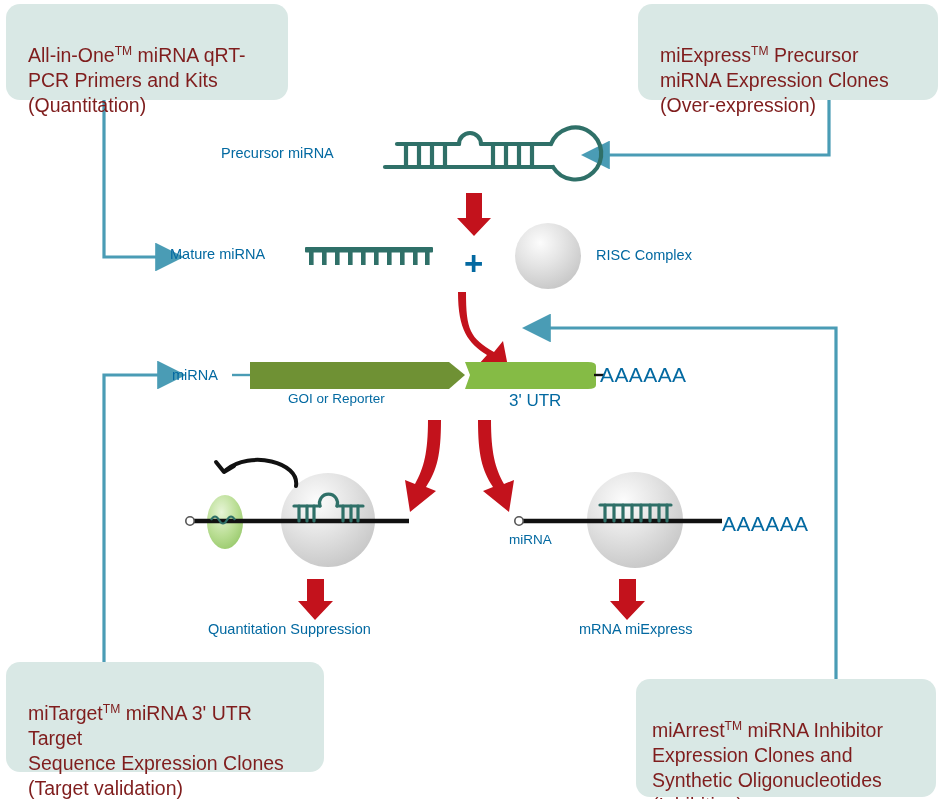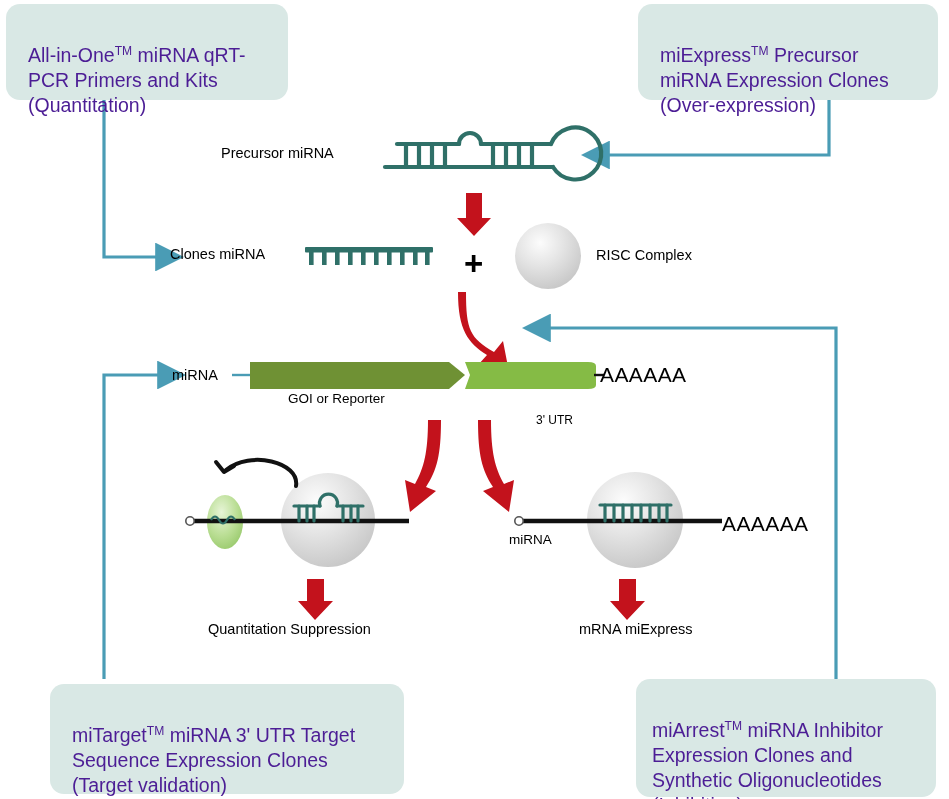--- a/index.html
+++ b/index.html
@@ -12,46 +12,46 @@
     position: relative;
     font-family: "Liberation Sans", sans-serif;
     overflow: hidden;
   }
   #stage { position: absolute; inset: 0; }
 
   .callout {
     position: absolute;
     background: #d9e8e5;
     border-radius: 14px;
-    color: #4c1d95;
+    color: #7f1d1d;
     font-size: 19.5px;
     line-height: 25px;
     padding: 14px 18px 14px 22px;
     white-space: pre-line;
   }
   .callout sup { font-size: 0.62em; vertical-align: super; line-height: 0; }
 
   #box-topleft     { left: 6px;   top: 4px;   width: 282px; height: 96px; }
   #box-topright    { left: 638px; top: 4px;   width: 300px; height: 96px; }
-  #box-bottomleft  { left: 6px;   top: 684px; width: 354px; height: 110px; margin-left: 44px; }
+  #box-bottomleft  { left: 6px;   top: 662px; width: 318px; height: 110px; }
   #box-bottomright { left: 636px; top: 679px; width: 300px; height: 118px; padding-left: 16px; }
 
   .lbl {
     position: absolute;
-    color: #000000;
+    color: #0369a1;
     font-size: 14.5px;
     white-space: nowrap;
   }
 
   #lbl-precursor { left: 221px; top: 145px; }
   #lbl-mature    { left: 170px; top: 246px; }
   #lbl-risc      { left: 596px; top: 247px; text-align: right; }
   #lbl-mirna-mrna{ left: 172px; top: 367px; }
   #lbl-goi       { left: 288px; top: 391px; font-size: 13.5px; text-align: right; }
-  #lbl-utr       { left: 536px; top: 391px; font-size: 12px; margin-top: 22px; }
+  #lbl-utr       { left: 509px; top: 391px; font-size: 17px; }
   #lbl-polyA1    { left: 600px; top: 363px; font-size: 21px; letter-spacing: 0.4px;}
   #lbl-mirna-left2{ left: 509px; top: 532px; font-size: 13.5px; }
   #lbl-polyA2    { left: 722px; top: 512px; font-size: 21px; letter-spacing: 0.4px;}
   #lbl-transsup  { left: 208px; top: 621px; }
   #lbl-cleave    { left: 579px; top: 621px; }
 
   svg { position: absolute; left: 0; top: 0; overflow: visible; }
 </style>
 </head>
 <body>
@@ -239,21 +239,21 @@
   </div>
 
   <div class="callout" id="box-bottomright">
     <span>miArrest</span><sup>TM</sup><span> miRNA Inhibitor
 Expression Clones and
 Synthetic Oligonucleotides
 (Inhibition)</span>
   </div>
 
   <div class="lbl" id="lbl-precursor">Precursor miRNA</div>
-  <div class="lbl" id="lbl-mature">Clones miRNA</div>
+  <div class="lbl" id="lbl-mature">Mature miRNA</div>
   <div class="lbl" id="lbl-risc">RISC Complex</div>
   <div class="lbl" id="lbl-mirna-mrna">miRNA</div>
   <div class="lbl" id="lbl-goi">GOI or Reporter</div>
   <div class="lbl" id="lbl-utr">3' UTR</div>
   <div class="lbl" id="lbl-polyA1">AAAAAA</div>
   <div class="lbl" id="lbl-mirna-left2">miRNA</div>
   <div class="lbl" id="lbl-polyA2">AAAAAA</div>
   <div class="lbl" id="lbl-transsup">Quantitation Suppression</div>
   <div class="lbl" id="lbl-cleave">mRNA miExpress</div>
 

